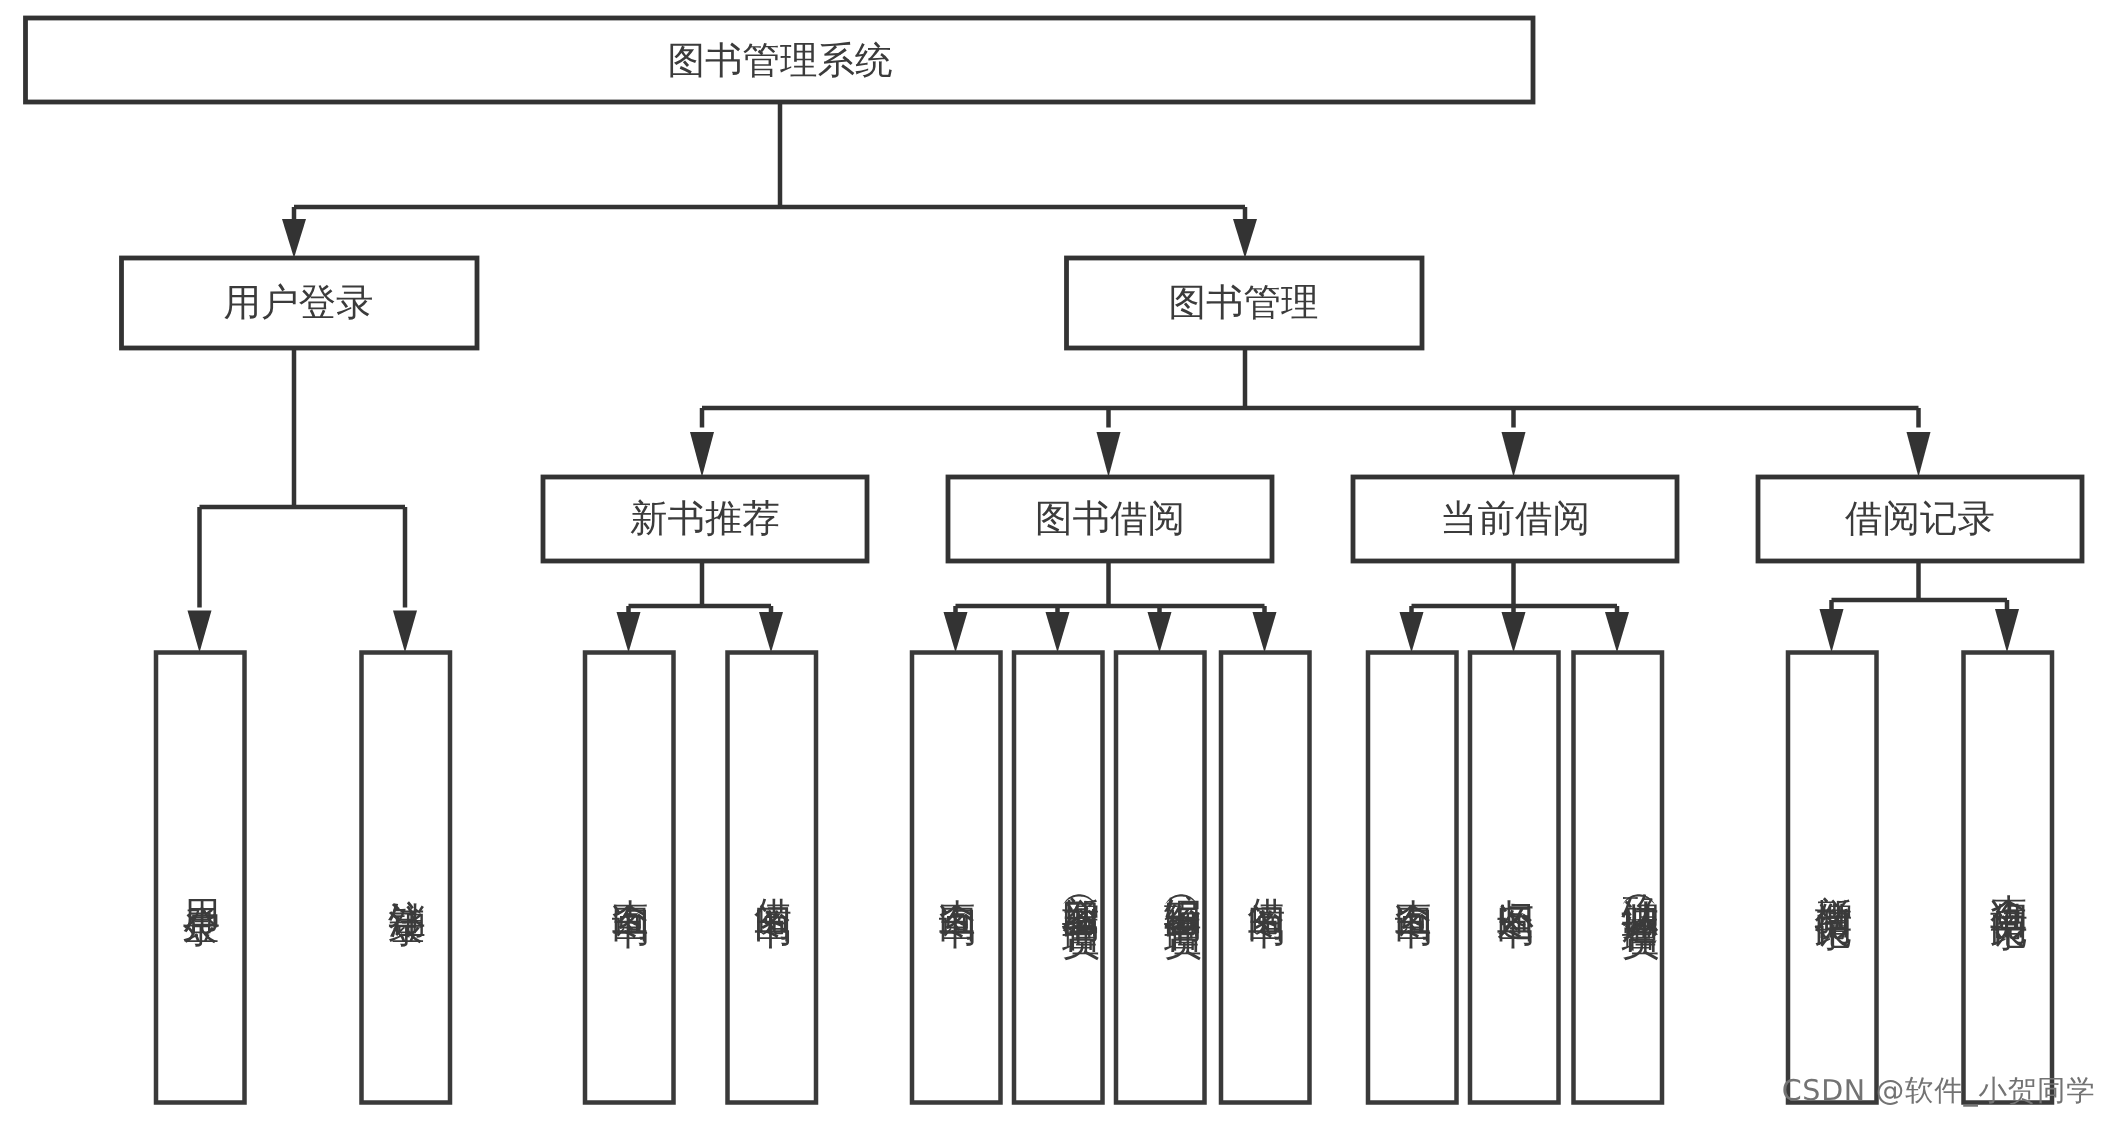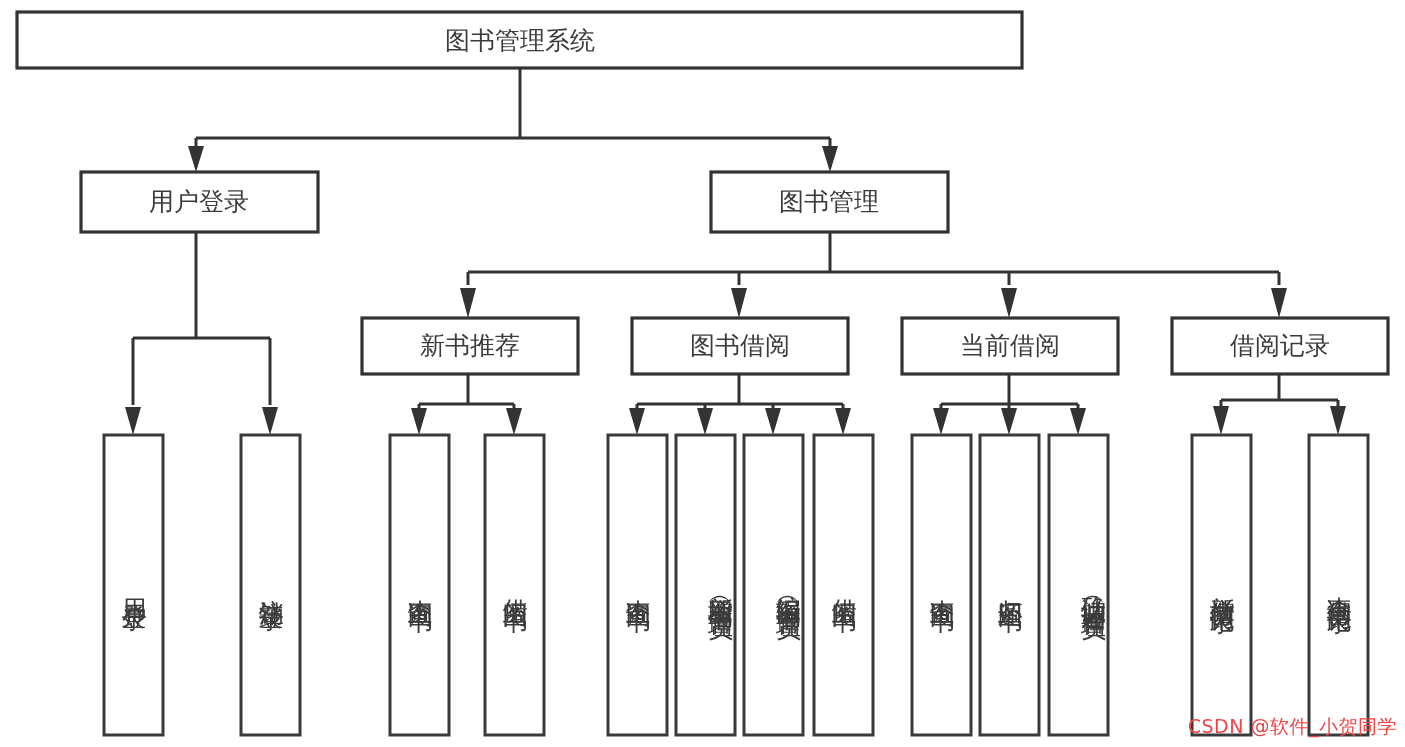--- a/index.html
+++ b/index.html
@@ -78,21 +78,21 @@
     justify-content: center;
     white-space: nowrap;
     pointer-events: none;
   }
   .watermark {
     position: absolute;
     right: 8px;
     bottom: 7px;
     font-family: "DejaVu Sans", "Liberation Sans", sans-serif;
     font-size: 19px;
-    color: #ef4444;
+    color: #737373;
     letter-spacing: 0.5px;
     white-space: nowrap;
   }
 </style>
 </head>
 <body>
 
 <div id="diagram-root">
 
   <svg id="tree-svg" viewBox="0 0 1405 747">

